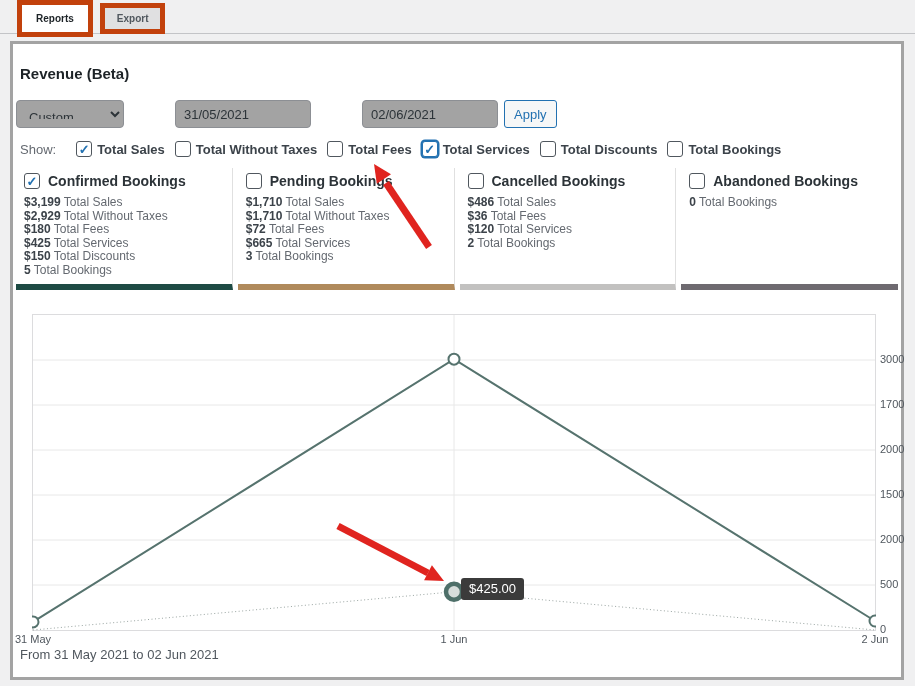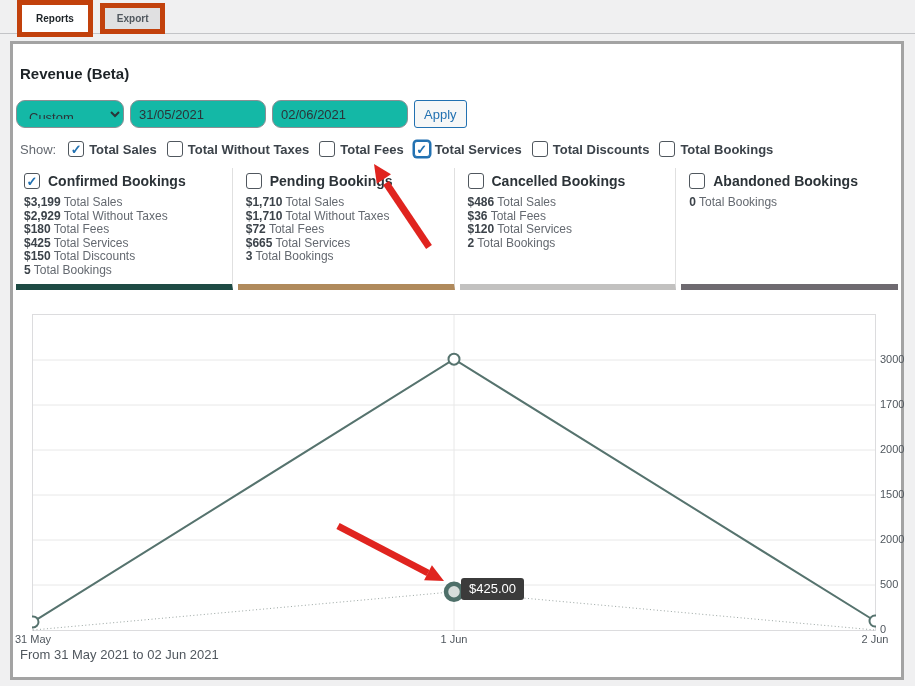--- a/index.html
+++ b/index.html
@@ -14,31 +14,31 @@
   .tab { border:5px solid #c2410c; font-size:10px; font-weight:bold; cursor:pointer; }
   .tab.active { background:#fff; color:#1d2327; padding:8px 14px; margin-bottom:-4px; margin-right:7px; }
   .tab.inactive { background:#e0e0e1; color:#50575e; padding:5px 12px; margin-bottom:-1px; }
   
   .panel { position:absolute; left:10px; top:41px; width:894px; height:639px;
            background:#fff; border:3px solid #a3a3a3; }
   .panel h1 { position:absolute; top:21px; left:7px; margin:0; font-size:15px; color:#1d2327; }
   
   .controls { position:absolute; top:56px; left:3px; display:flex; gap:6px; align-items:center; }
   .controls select, .controls input {
-    height:28px; border:1px solid #8c8f94; border-radius:9px; background:#14b8a6;
+    height:28px; border:1px solid #8c8f94; border-radius:4px; background:#a3a3a3;
     font-family:"Liberation Sans", sans-serif; font-size:13px; color:#2c3338; padding:8px 8px;
   }
   .controls select { width:108px; }
-  .controls input { width:136px; }
+  .controls input { width:136px;margin-left:45px; }
   .apply-btn { height:28px; min-width:48px; padding:0 9px; background:#f6f7f7;
     border:1px solid #2271b1; border-radius:3px; color:#2271b1; font-size:13px;
     font-family:"Liberation Sans", sans-serif; cursor:pointer; }
   
   .showrow { position:absolute; top:97px; left:7px; display:flex; align-items:center; gap:10px; }
-  .show-label { font-size:13px; color:#646970; margin-right:2px; }
+  .show-label { font-size:13px; color:#646970; margin-right:10px; }
   .filter-item { display:flex; align-items:center; gap:5px; cursor:pointer; }
   .filter-label { font-size:13px; font-weight:bold; color:#3c434a; }
   .cb { width:16px; height:16px; border:1px solid #50575e; border-radius:3px; background:#fff;
         display:inline-flex; align-items:center; justify-content:center; flex:none;
         font-size:13px; font-weight:bold; color:#2271b1; line-height:1; }
   .cb.focused { border-color:#2271b1; box-shadow:0 0 0 1.5px #2271b1; }
   
   .cards { position:absolute; top:124px; left:3px; right:3px; height:122px;
            display:grid; grid-template-columns:repeat(4,1fr); column-gap:5px; }
   .card { border-bottom:6px solid #ccc; border-right:1px solid #e0e0e0; padding:5px 8px 4px 8px; }

